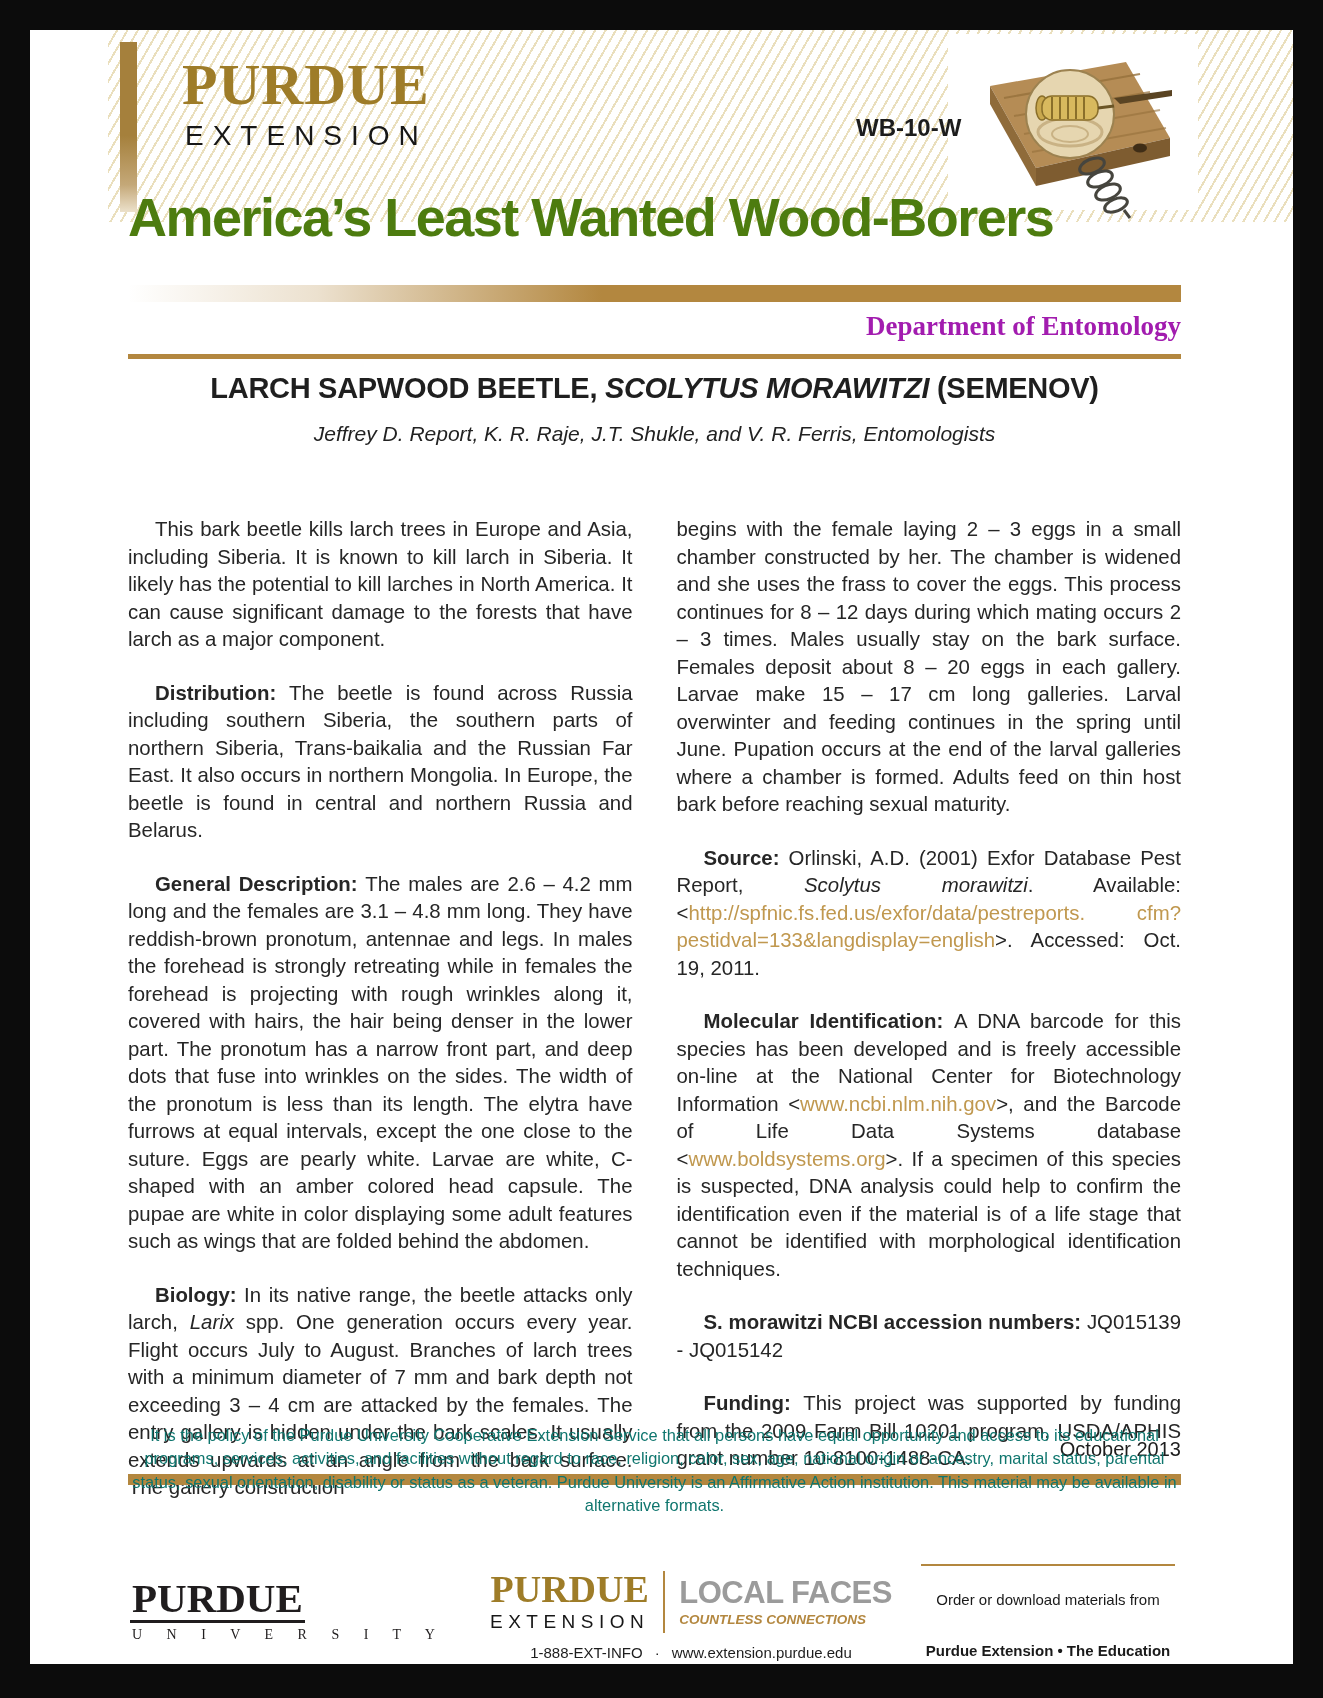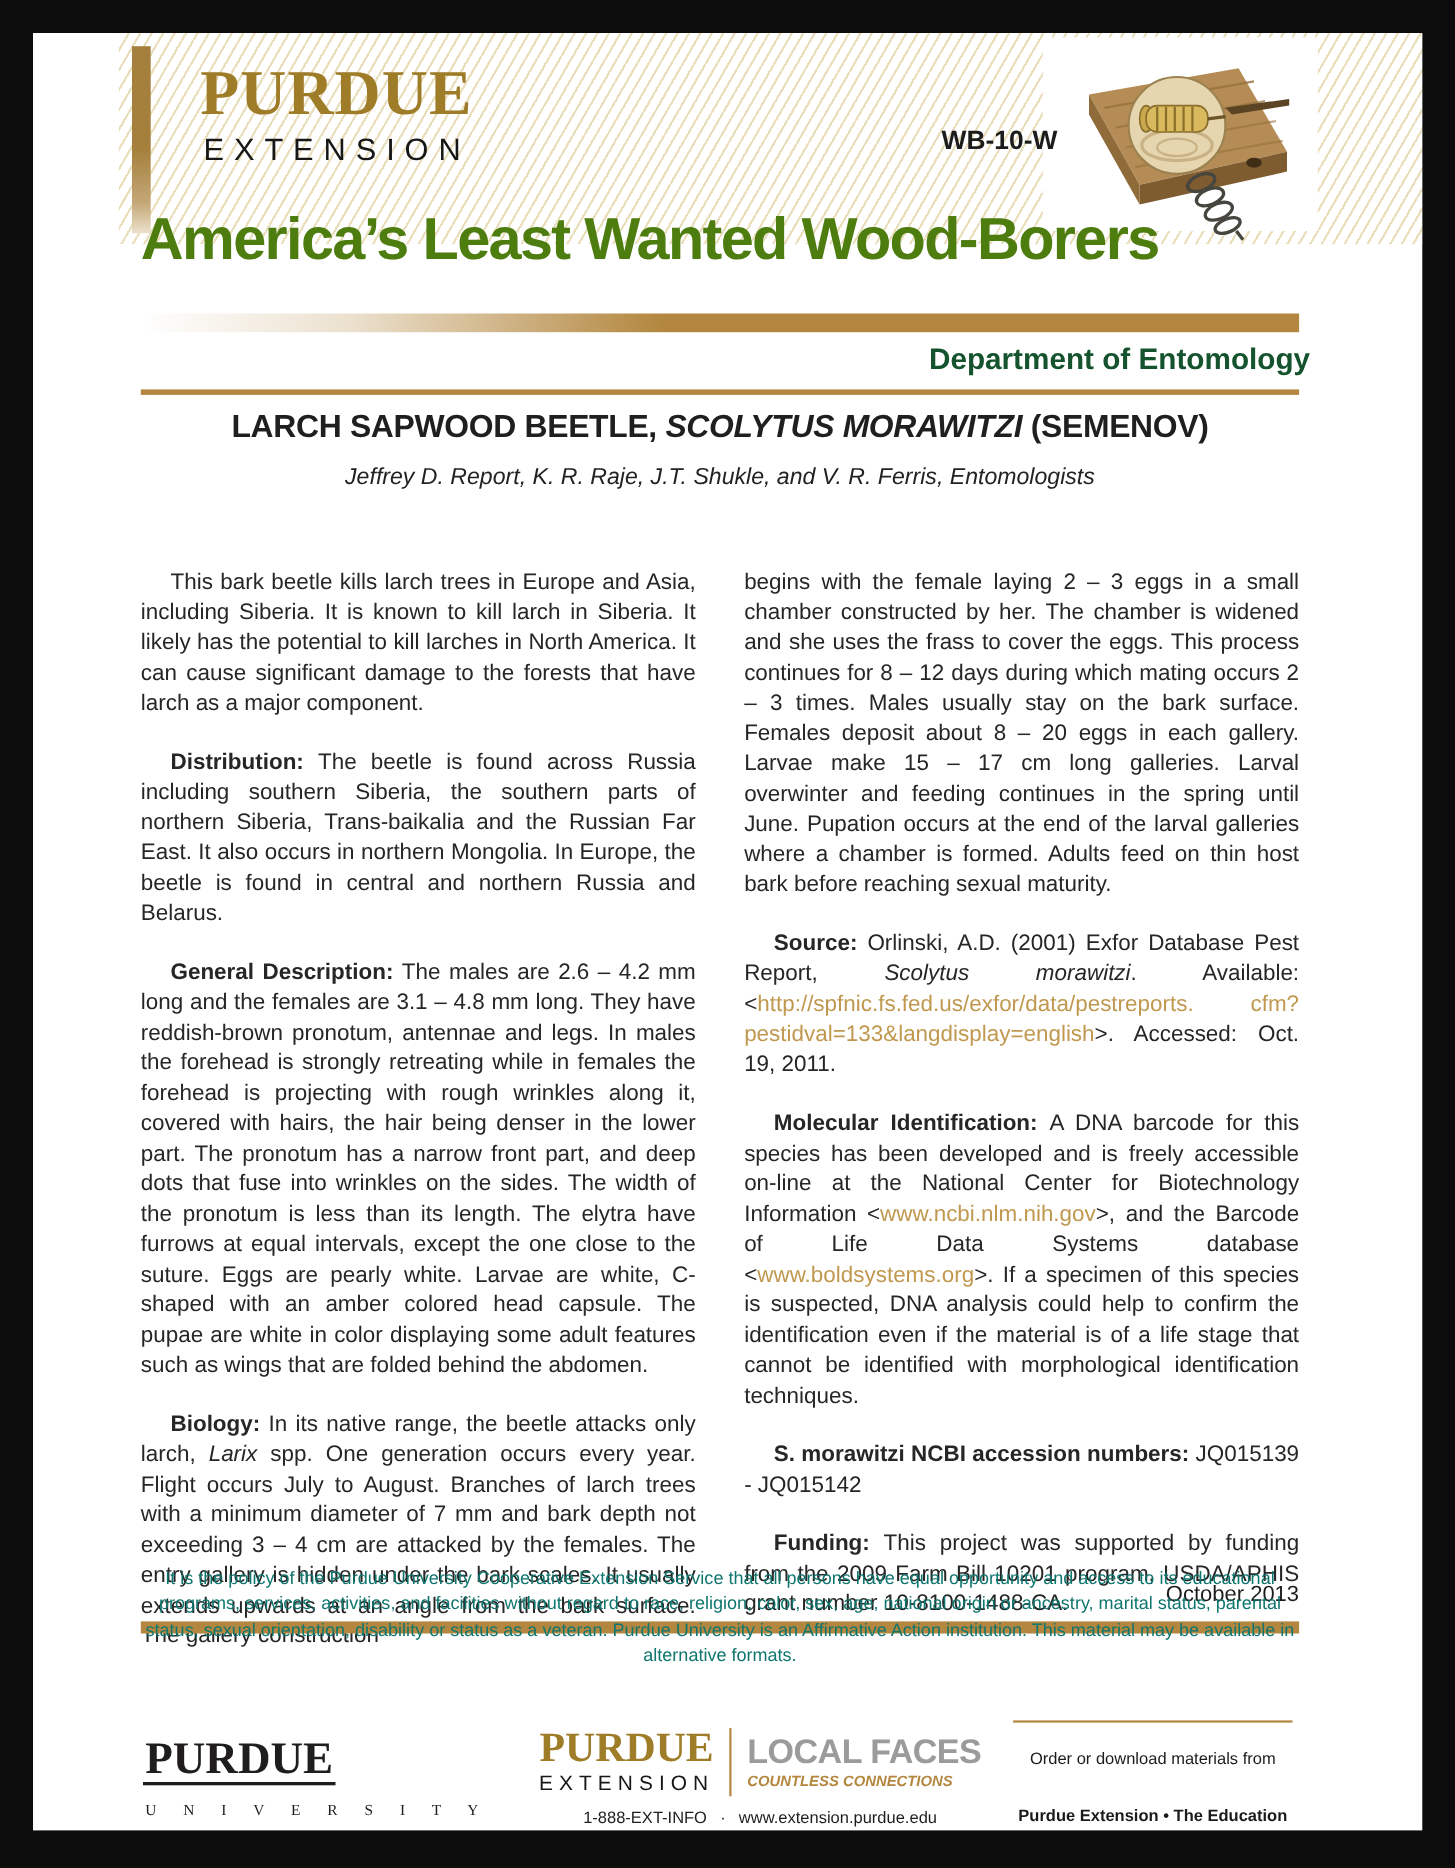--- a/index.html
+++ b/index.html
@@ -17,21 +17,21 @@
   .logo-header .purdue{font-family:"Liberation Serif",serif;font-weight:700;font-size:58px;
     color:#9e7c28;letter-spacing:1px;line-height:1;}
   .logo-header .extension{font-size:28px;color:#171717;letter-spacing:9px;margin-top:6px;margin-left:3px;}
   .pub-code{position:absolute;left:826px;top:84px;font-size:24px;font-weight:700;color:#1c1c1c;}
   .wood-illo{position:absolute;left:944px;top:16px;}
 
   .main-title{position:absolute;left:98px;top:156px;width:1053px;
     font-size:54px;font-weight:700;color:#4d7c0f;letter-spacing:-1.5px;white-space:nowrap;}
   .grad-bar{position:absolute;left:98px;top:255px;width:1053px;height:17px;
     background:linear-gradient(90deg,rgba(179,135,63,0) 0%,rgba(179,135,63,.25) 18%,#b3873f 45%,#b3873f 100%);}
-  .dept{position:absolute;right:102px;top:281px;font-size:27px;font-weight:700;color:#14532d;}
+  .dept{position:absolute;right:112px;top:281px;font-size:27px;font-weight:700;color:#a21caf;font-family:Liberation Serif, serif;}
   .thin-rule{position:absolute;left:98px;top:324px;width:1053px;height:5px;background:#b3873f;}
 
   
   .art-title{position:absolute;left:98px;top:342px;width:1053px;text-align:center;
     font-size:29px;font-weight:700;color:#1f1f1f;letter-spacing:-0.3px;}
   .art-title .ri{font-style:italic;}
   .byline{position:absolute;left:98px;top:392px;width:1053px;text-align:center;
     font-size:21px;font-style:italic;color:#222;}
 
   
@@ -48,21 +48,21 @@
   .date{position:absolute;right:112px;top:1408px;font-size:20px;color:#1d1d1d;margin-left:14px;}
   .foot-bar{position:absolute;left:98px;top:1444px;width:1053px;height:11px;background:#b3873f;}
   .policy{position:absolute;left:98px;top:1394px;width:1053px;text-align:center;
     font-size:16.4px;line-height:1.42;color:#0f766e;}
   .foot-logos{position:absolute;left:98px;top:1540px;width:1053px;height:92px;}
 
   .pu-logo{position:absolute;left:2px;top:8px;}
   .pu-word{display:inline-block;font-family:"Liberation Serif",serif;font-weight:700;font-size:41px;
     color:#201d1e;line-height:1;border-bottom:3px solid #201d1e;padding:0 2px 1px 2px;}
   .pu-univ{font-family:"Liberation Serif",serif;font-size:14px;letter-spacing:10.5px;color:#201d1e;
-    margin-top:16px;margin-left:2px;}
+    margin-top:4px;margin-left:2px;}
 
   .ext-group{position:absolute;left:362px;top:0px;text-align:center;}
   .ext-row{display:flex;align-items:center;}
   .ext-left .purdue{font-family:"Liberation Serif",serif;font-weight:700;font-size:38px;color:#9e7c28;line-height:1;}
   .ext-left .extension{font-size:19px;color:#171717;letter-spacing:5.5px;margin-top:3px;}
   .ext-divider{width:2px;height:62px;background:#b3873f;margin:0 14px;}
   .ext-right{text-align:left;}
   .local-faces{font-size:31px;font-weight:700;color:#9b9b9b;letter-spacing:-0.5px;line-height:1;}
   .countless{font-size:13.5px;font-weight:700;font-style:italic;color:#b3873f;margin-top:4px;}
   .contact{margin-top:11px;font-size:15px;color:#1d1d1d;}

